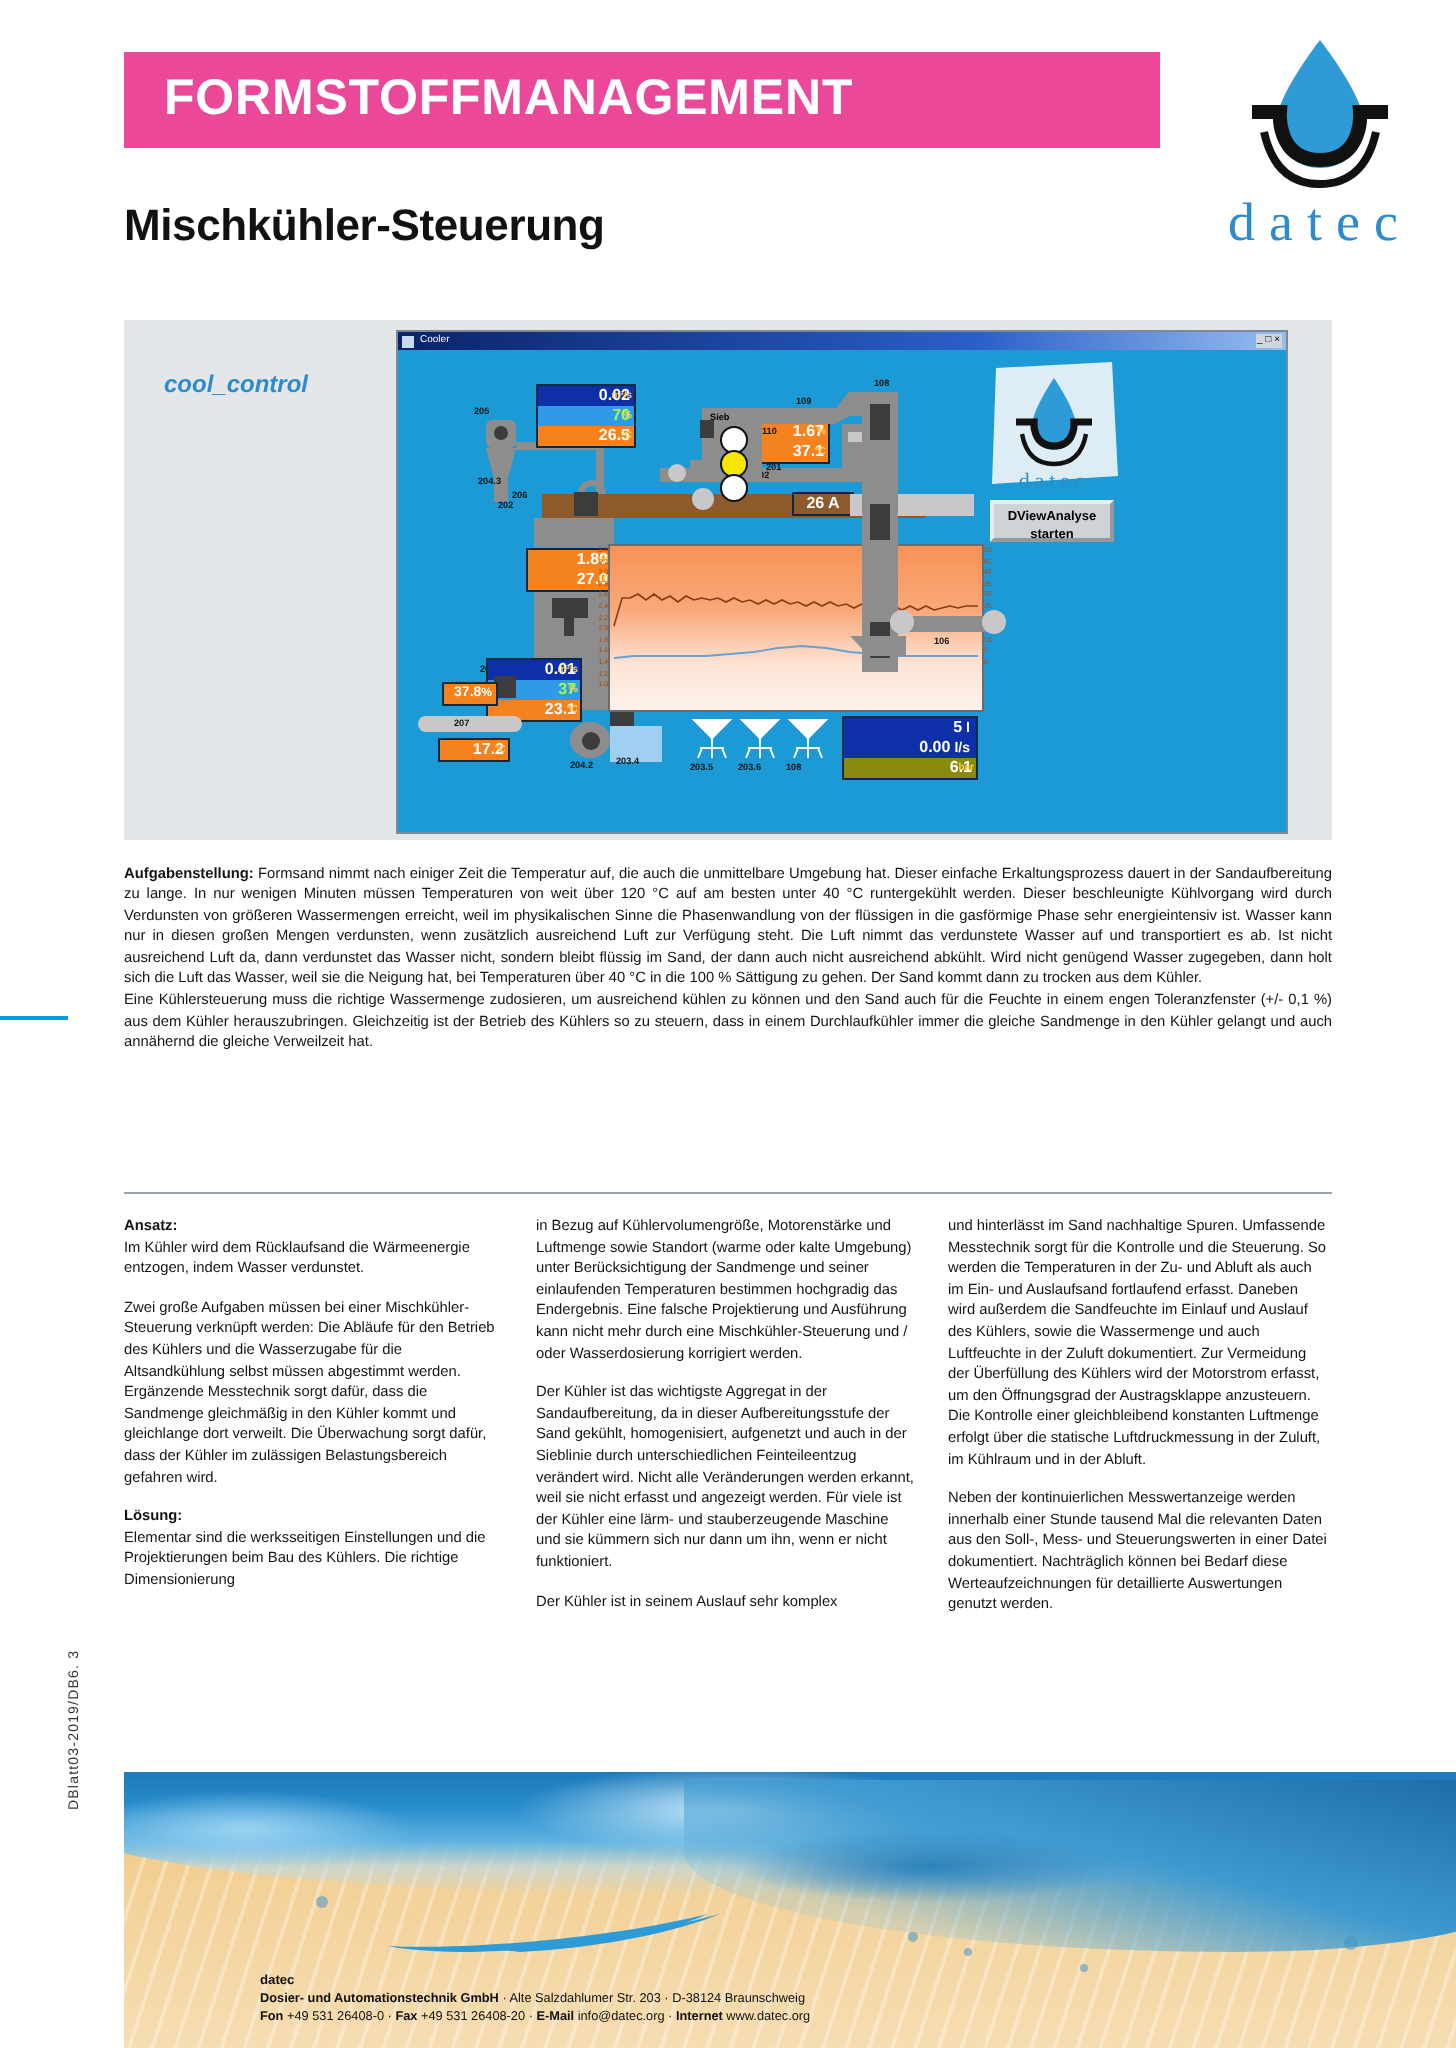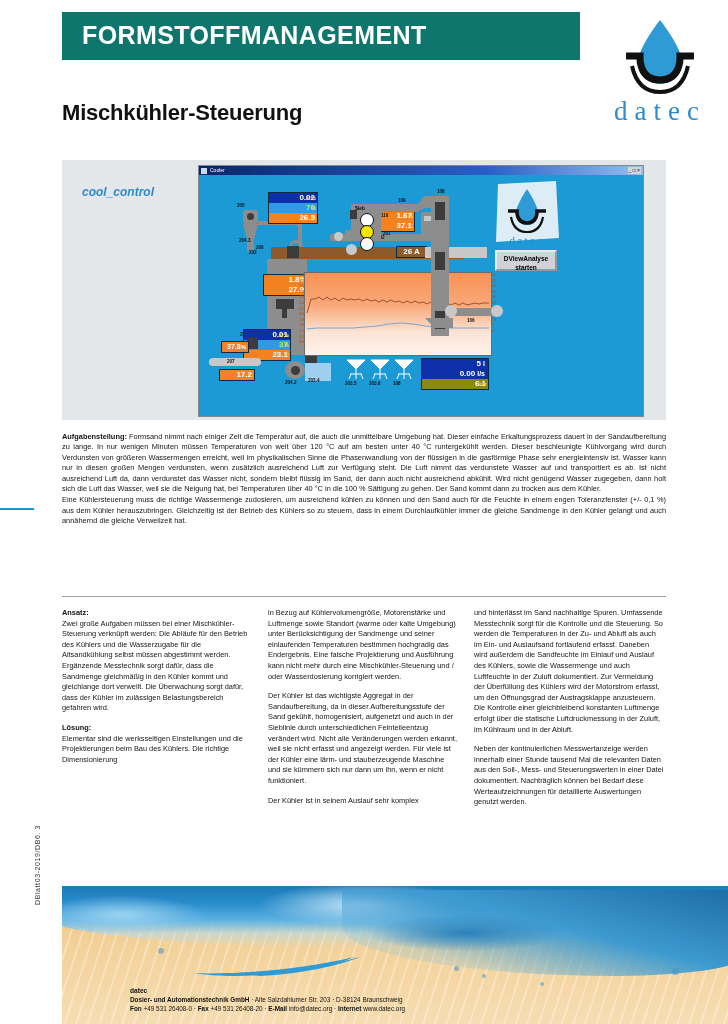--- a/index.html
+++ b/index.html
@@ -5,22 +5,22 @@
 <style>
   html,body{margin:0;padding:0;}
   body{
     width:728px;height:1024px;position:relative;overflow:hidden;
     background:#ffffff;
     font-family:"Liberation Sans", sans-serif;
     color:#161616;
   }
   
   #header-band{
-    position:absolute;left:62px;top:12px;width:518px;height:48px;
-    background:#0f766e;
+    position:absolute;left:62px;top:26px;width:518px;height:48px;
+    background:#ec4899;
   }
   #header-band .title{
     position:absolute;left:20px;top:9px;
     font-size:25px;font-weight:bold;letter-spacing:.4px;color:#ffffff;
     font-family:"Liberation Sans", sans-serif;
   }
   #logo{
     position:absolute;left:600px;top:18px;width:120px;height:118px;
   }
   #logo .drop-wrap{position:absolute;left:22px;top:0;width:76px;height:78px;}
@@ -398,20 +398,21 @@
   <p><b>Aufgabenstellung:</b><span> Formsand nimmt nach einiger Zeit die Temperatur auf, die auch die unmittelbare Umgebung hat. Dieser einfache Erkaltungsprozess dauert in der Sandaufbereitung zu lange. In nur wenigen Minuten müssen Temperaturen von weit über 120 °C auf am besten unter 40 °C runtergekühlt werden. Dieser beschleunigte Kühlvorgang wird durch Verdunsten von größeren Wassermengen erreicht, weil im physikalischen Sinne die Phasenwandlung von der flüssigen in die gasförmige Phase sehr energieintensiv ist. Wasser kann nur in diesen großen Mengen verdunsten, wenn zusätzlich ausreichend Luft zur Verfügung steht. Die Luft nimmt das verdunstete Wasser auf und transportiert es ab. Ist nicht ausreichend Luft da, dann verdunstet das Wasser nicht, sondern bleibt flüssig im Sand, der dann auch nicht ausreichend abkühlt. Wird nicht genügend Wasser zugegeben, dann holt sich die Luft das Wasser, weil sie die Neigung hat, bei Temperaturen über 40 °C in die 100 % Sättigung zu gehen. Der Sand kommt dann zu trocken aus dem Kühler.</span></p>
   <p>Eine Kühlersteuerung muss die richtige Wassermenge zudosieren, um ausreichend kühlen zu können und den Sand auch für die Feuchte in einem engen Toleranzfenster (+/- 0,1 %) aus dem Kühler herauszubringen. Gleichzeitig ist der Betrieb des Kühlers so zu steuern, dass in einem Durchlaufkühler immer die gleiche Sandmenge in den Kühler gelangt und auch annähernd die gleiche Verweilzeit hat.</p>
 </div>
 
 <div id="rule-1"></div>
 <div id="left-accent"></div>
 
 <div id="cols">
   <div class="col">
     <h4>Ansatz:</h4>
+    <p>Im Kühler wird dem Rücklaufsand die Wärmeenergie entzogen, indem Wasser verdunstet.</p>
     <p>Zwei große Aufgaben müssen bei einer Mischkühler-Steuerung verknüpft werden: Die Abläufe für den Betrieb des Kühlers und die Wasserzugabe für die Altsandkühlung selbst müssen abgestimmt werden. Ergänzende Messtechnik sorgt dafür, dass die Sandmenge gleichmäßig in den Kühler kommt und gleichlange dort verweilt. Die Überwachung sorgt dafür, dass der Kühler im zulässigen Belastungsbereich gefahren wird.</p>
     <h4>Lösung:</h4>
     <p>Elementar sind die werksseitigen Einstellungen und die Projektierungen beim Bau des Kühlers. Die richtige Dimensionierung</p>
   </div>
   <div class="col">
     <p>in Bezug auf Kühlervolumengröße, Motorenstärke und Luftmenge sowie Standort (warme oder kalte Umgebung) unter Berücksichtigung der Sandmenge und seiner einlaufenden Temperaturen bestimmen hochgradig das Endergebnis. Eine falsche Projektierung und Ausführung kann nicht mehr durch eine Mischkühler-Steuerung und / oder Wasserdosierung korrigiert werden.</p>
     <p>Der Kühler ist das wichtigste Aggregat in der Sandaufbereitung, da in dieser Aufbereitungsstufe der Sand gekühlt, homogenisiert, aufgenetzt und auch in der Sieblinie durch unterschiedlichen Feinteileentzug verändert wird. Nicht alle Veränderungen werden erkannt, weil sie nicht erfasst und angezeigt werden. Für viele ist der Kühler eine lärm- und stauberzeugende Maschine und sie kümmern sich nur dann um ihn, wenn er nicht funktioniert.</p>
     <p>Der Kühler ist in seinem Auslauf sehr komplex</p>
   </div>
   <div class="col">

